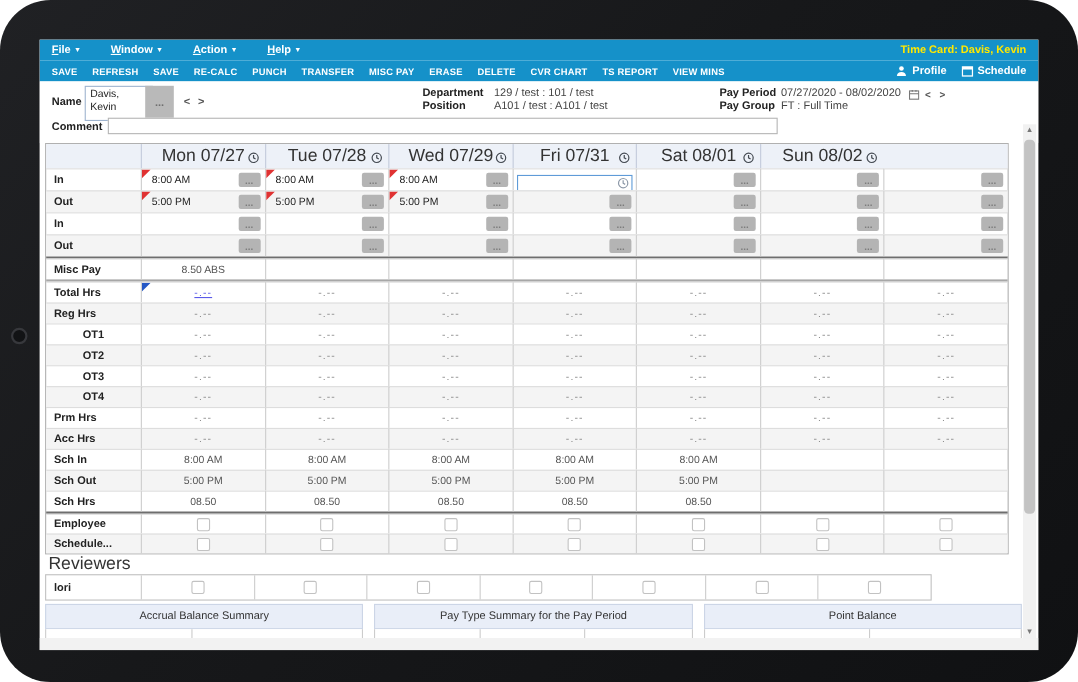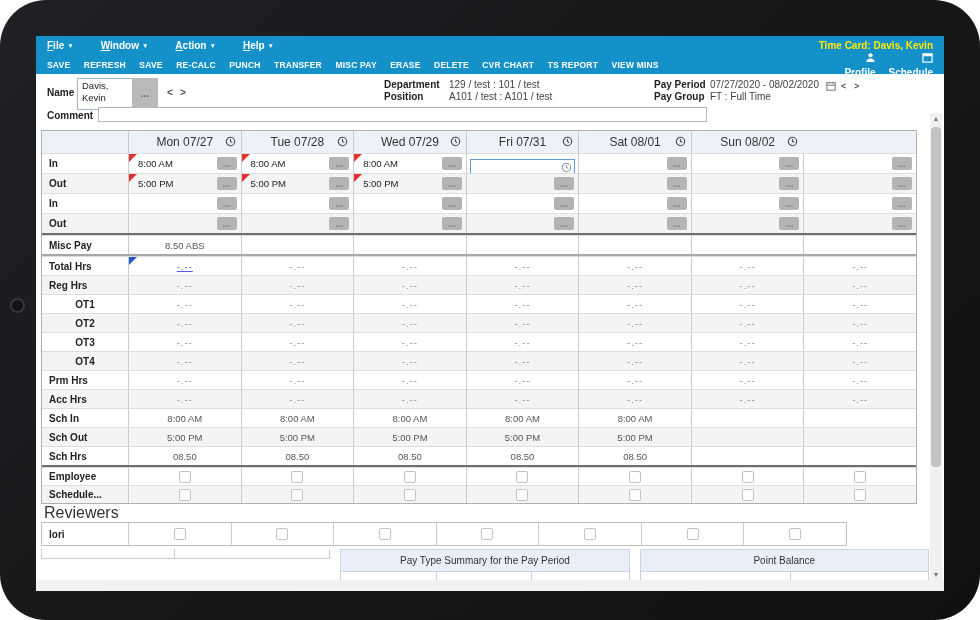--- a/index.html
+++ b/index.html
@@ -14,21 +14,21 @@
   .menubar{position:absolute;left:0;top:0;width:100%;height:19px;background:#1591c9;
            display:flex;align-items:center;padding:0 11px;box-sizing:border-box;}
   .menu-item{color:#fff;font-size:10px;font-weight:bold;margin-right:27px;cursor:default;white-space:nowrap;}
   .menu-item u{text-decoration:underline;}
   .menu-caret{font-size:6.5px;margin-left:3px;vertical-align:1px;}
   .mb-title{margin-left:auto;color:#ffe800;font-size:10px;font-weight:bold;white-space:nowrap;}
   .toolbar{position:absolute;left:0;top:19px;width:100%;height:19px;background:#1591c9;
            display:flex;align-items:center;padding:0 11px;box-sizing:border-box;}
   .tool-item{color:#fff;font-size:8.5px;font-weight:bold;margin-right:13.5px;letter-spacing:.2px;white-space:nowrap;}
   .tb-right{margin-left:auto;display:flex;gap:13px;align-items:center;}
-  .tb-btn{display:flex;align-items:flex-end;gap:4px;color:#fff;font-size:10px;font-weight:bold;flex-direction:column;}
+  .tb-btn{display:flex;align-items:flex-start;gap:4px;color:#fff;font-size:10px;font-weight:bold;}
 
   
   .hdr{position:absolute;left:0;top:38px;width:100%;height:56px;background:#fff;font-size:10px;color:#222;}
   .hlabel{font-weight:bold;color:#222;position:absolute;white-space:nowrap;}
   .hvalue{position:absolute;color:#444;white-space:nowrap;}
   .name-box{position:absolute;left:41px;top:4px;width:52px;height:28px;border:1px solid #9fb4cf;
             font-size:9.5px;padding:1px 4px;color:#222;line-height:12px;overflow:hidden;}
   .more-btn{position:absolute;left:96px;top:4px;width:26px;height:30px;background:#b9b9b9;color:#6f6f6f;
             font-size:10px;font-weight:bold;display:flex;align-items:center;justify-content:center;border:none;}
   .nav-arrow{position:absolute;top:13px;color:#555;font-size:10px;font-weight:bold;cursor:default;}
@@ -38,21 +38,21 @@
   .pp-arrow{color:#555;font-size:9px;font-weight:bold;}
 
   
   .grid{position:absolute;left:5px;top:94px;width:876px;border:1px solid #b0b0b0;box-sizing:border-box;background:#fff;}
   .gr-row{display:grid;grid-template-columns:86px repeat(7,1fr);}
   .gr-cell{border-left:1px solid #ccc;border-top:1px solid #ddd;position:relative;box-sizing:border-box;
            display:flex;align-items:center;overflow:hidden;}
   .gr-row > .gr-cell:first-child{border-left:none;}
   .gr-row.first > .gr-cell{border-top:none;}
   .row-head{background:#edf1f8;height:22px;}
-  .row-head .gr-cell{justify-content:center;font-size:12px;color:#333;border-left:1px solid #c2cadb;border-top:none;}
+  .row-head .gr-cell{justify-content:center;font-size:16px;color:#333;border-left:1px solid #c2cadb;border-top:none;}
   .day-name{flex:1;text-align:center;}
   .day-clock{position:absolute;right:5px;top:5px;}
   .lblcell{font-size:10px;font-weight:bold;color:#222;padding-left:7px;}
   .lblcell.ctr{justify-content:center;padding-left:0;}
   .punch{height:20px;}
   .valrow{height:19px;}
   .chkrow{height:18px;}
   .shade .gr-cell{background:#f4f4f4;}
   .ptime{font-size:9.5px;color:#222;padding-left:9px;}
   .dots-btn{position:absolute;right:4px;top:3px;width:20px;height:13px;background:#b4b4b4;border:none;
@@ -688,20 +688,21 @@
               <span class="checkbox"></span>
             </div>
             <div class="gr-cell">
               <span class="checkbox"></span>
             </div>
           </div>
         </div>
 
       <div class="panels" id="panels">
           <div class="panel">
+            <div class="panel-h">Accrual Balance Summary</div>
             <div class="panel-strip">
               <div class="vd" style="left: 46%;"></div>
             </div>
           </div>
           <div class="panel">
             <div class="panel-h">Pay Type Summary for the Pay Period</div>
             <div class="panel-strip">
               <div class="vd" style="left: 33%;"></div>
               <div class="vd" style="left: 66%;"></div>
             </div>

